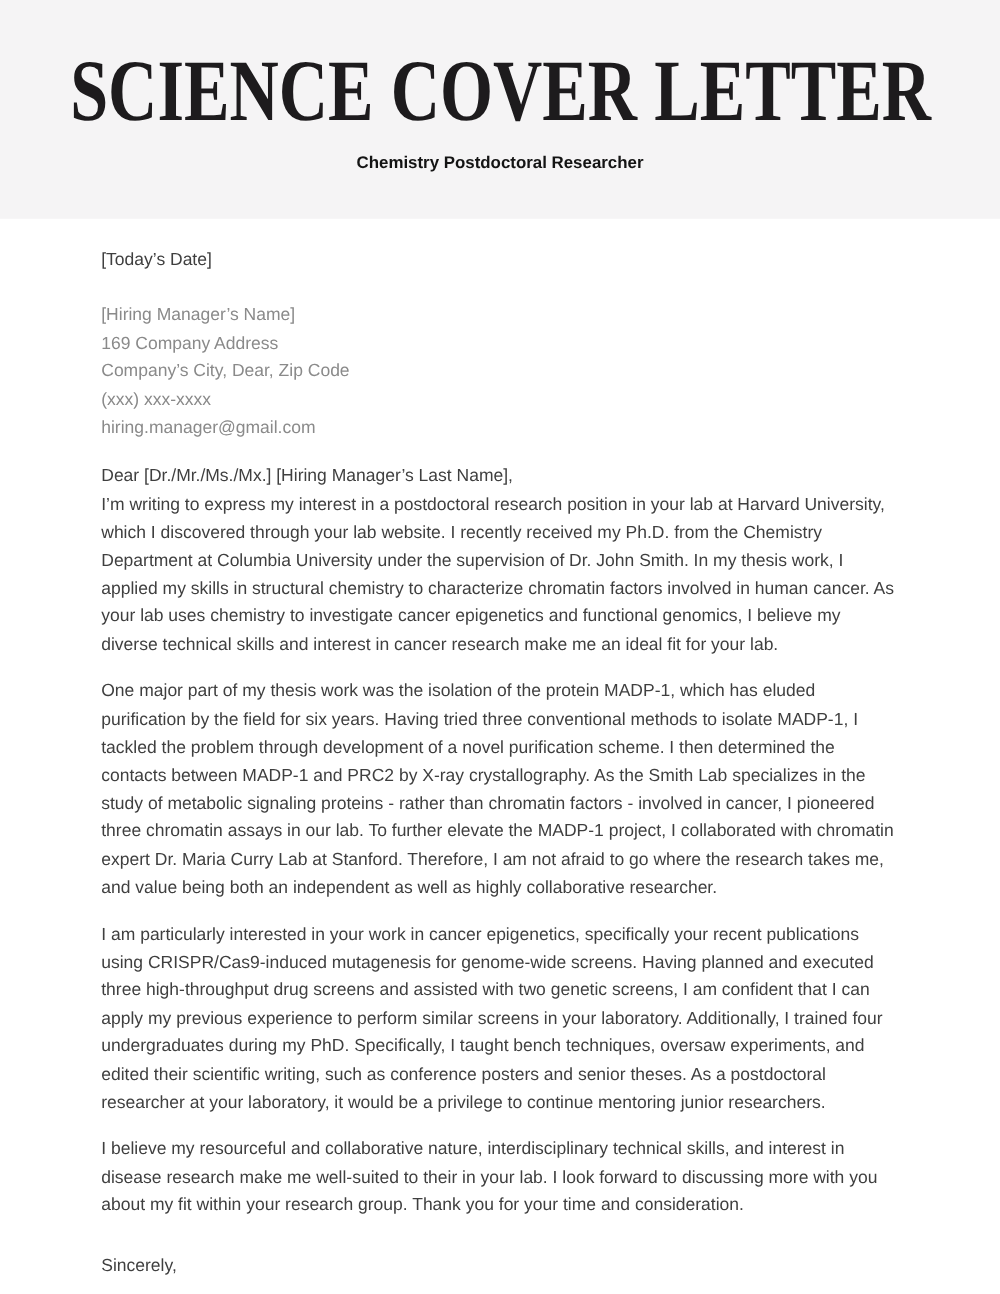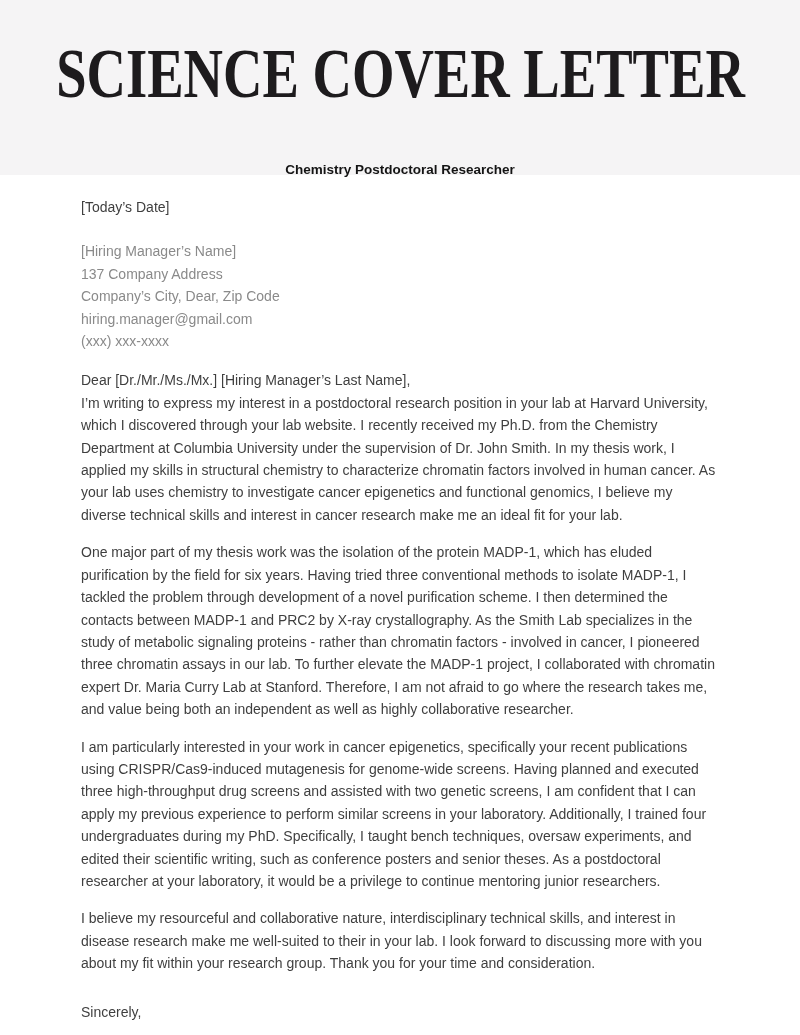--- a/index.html
+++ b/index.html
@@ -13,21 +13,20 @@
   }
   .masthead {
     box-sizing: border-box;
     width: 100%;
     height: 175px;
     background: #f5f4f5;
     padding-top: 42px;
     display: flex;
     flex-direction: column;
     align-items: center;
-    gap: 40px;
   }
   .title-wrap {
     width: 100%;
     height: 64px;
     display: flex;
     justify-content: center;
     align-items: center;
     overflow: visible;
   }
   .doc-title {
@@ -71,24 +70,24 @@
     </div>
     <div class="doc-subtitle">Chemistry Postdoctoral Researcher</div>
   </header>
 
   <main class="letter">
 
     <div class="date-line">[Today’s Date]</div>
 
     <div class="recipient-block">
       <div>[Hiring Manager’s Name]</div>
-      <div>137 Company Address</div>
+      <div>169 Company Address</div>
       <div>Company’s City, Dear, Zip Code</div>
+      <div>(xxx) xxx-xxxx</div>
       <div>hiring.manager@gmail.com</div>
-      <div>(xxx) xxx-xxxx</div>
     </div>
 
     <div class="salutation">Dear [Dr./Mr./Ms./Mx.] [Hiring Manager’s Last Name],</div>
 
     <p class="para">I’m writing to express my interest in a postdoctoral research position in your lab at Harvard University, which I discovered through your lab website. I recently received my Ph.D. from the Chemistry Department at Columbia University under the supervision of Dr. John Smith. In my thesis work, I applied my skills in structural chemistry to characterize chromatin factors involved in human cancer. As your lab uses chemistry to investigate cancer epigenetics and functional genomics, I believe my diverse technical skills and interest in cancer research make me an ideal fit for your lab.</p>
 
     <p class="para">One major part of my thesis work was the isolation of the protein MADP-1, which has eluded purification by the field for six years. Having tried three conventional methods to isolate MADP-1, I tackled the problem through development of a novel purification scheme. I then determined the contacts between MADP-1 and PRC2 by X-ray crystallography. As the Smith Lab specializes in the study of metabolic signaling proteins - rather than chromatin factors - involved in cancer, I pioneered three chromatin assays in our lab. To further elevate the MADP-1 project, I collaborated with chromatin expert Dr. Maria Curry Lab at Stanford. Therefore, I am not afraid to go where the research takes me, and value being both an independent as well as highly collaborative researcher.</p>
 
     <p class="para">I am particularly interested in your work in cancer epigenetics, specifically your recent publications using CRISPR/Cas9-induced mutagenesis for genome-wide screens. Having planned and executed three high-throughput drug screens and assisted with two genetic screens, I am confident that I can apply my previous experience to perform similar screens in your laboratory. Additionally, I trained four undergraduates during my PhD. Specifically, I taught bench techniques, oversaw experiments, and edited their scientific writing, such as conference posters and senior theses. As a postdoctoral researcher at your laboratory, it would be a privilege to continue mentoring junior researchers.</p>
 

